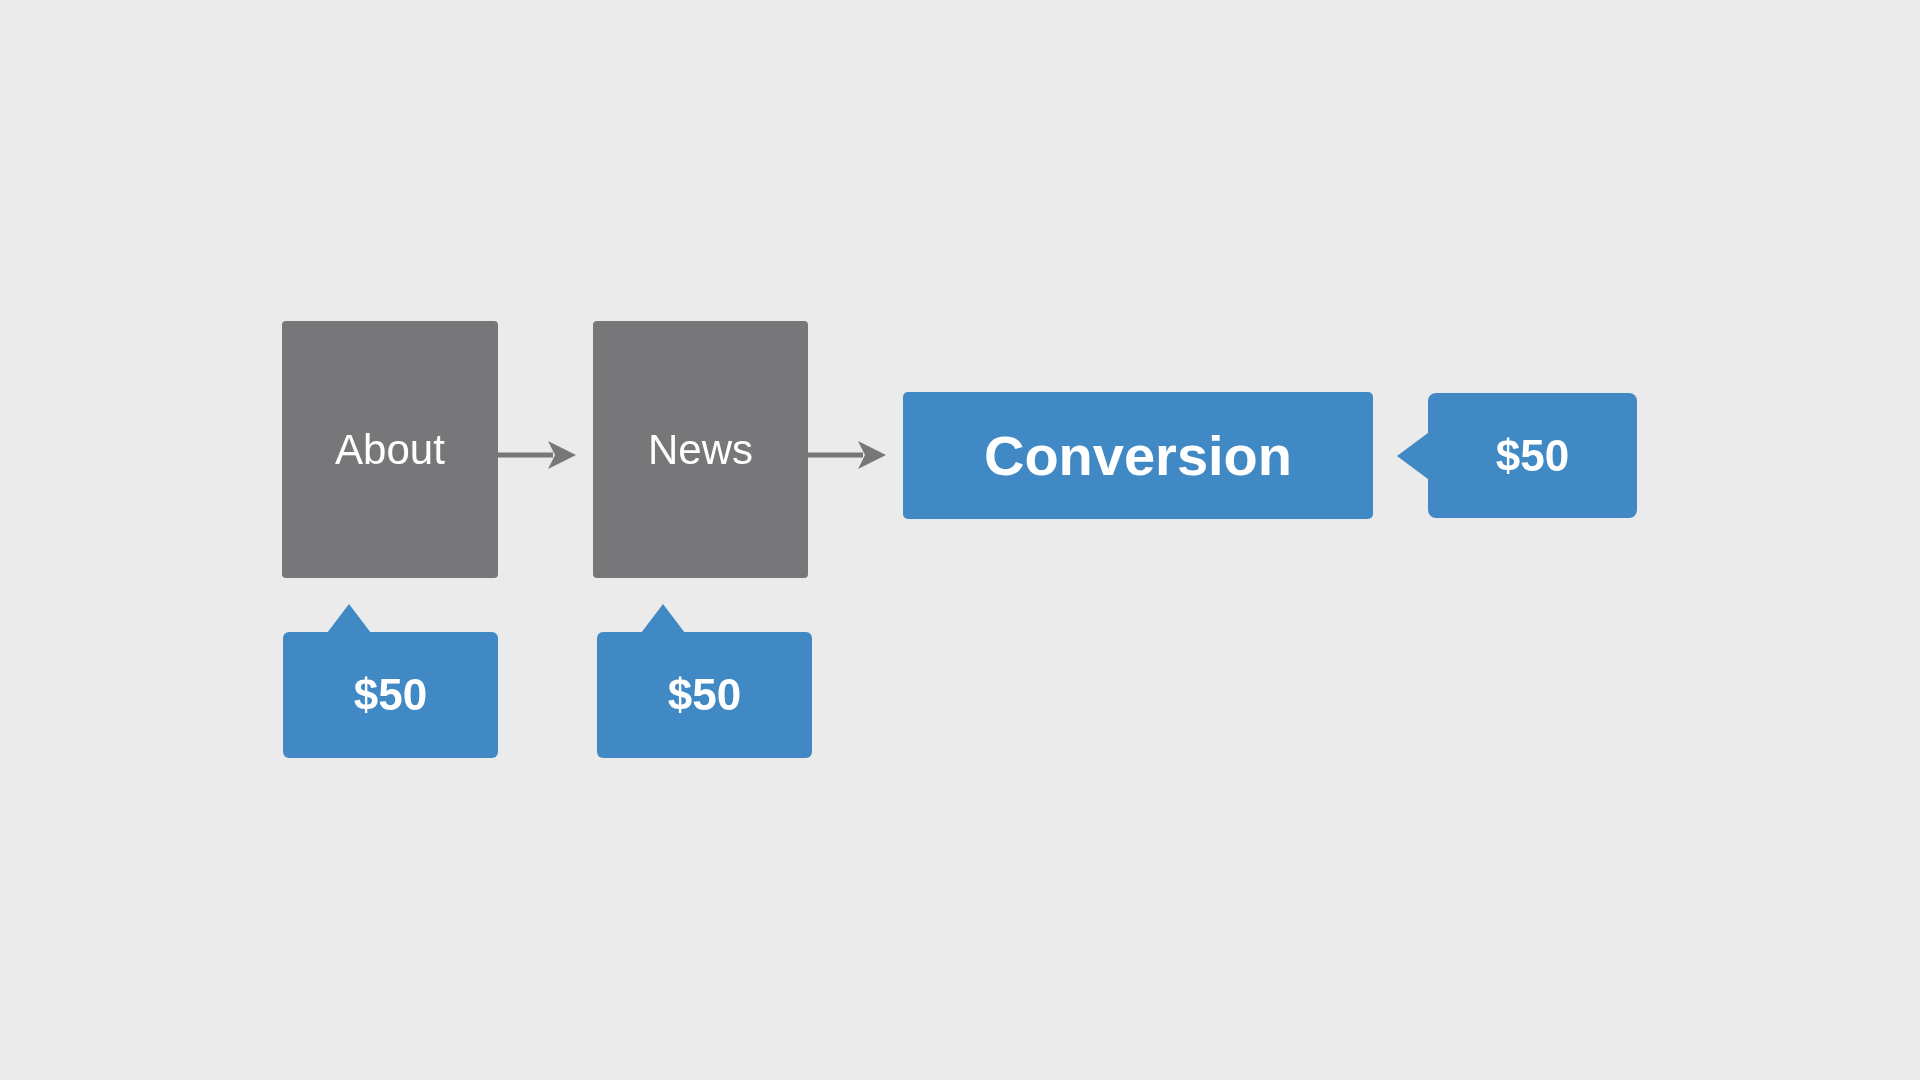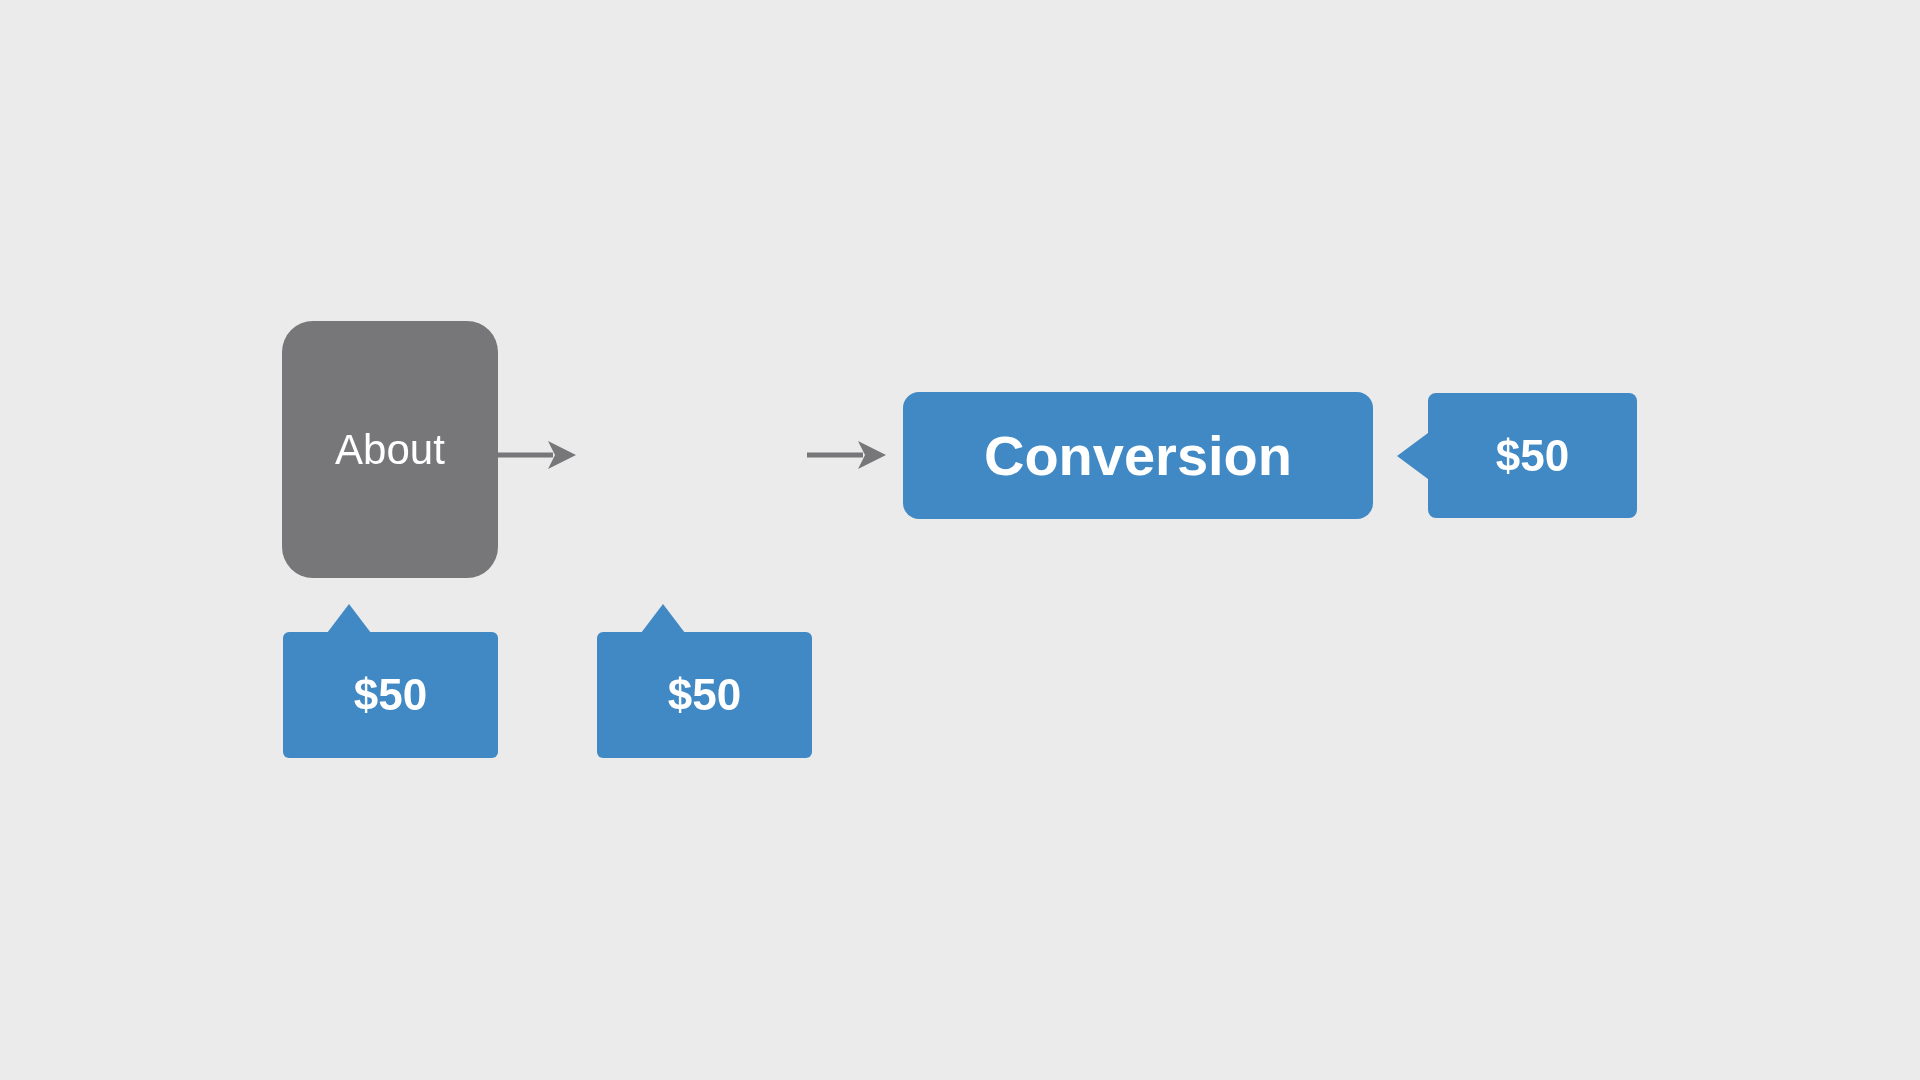--- a/index.html
+++ b/index.html
@@ -16,29 +16,29 @@
     overflow:hidden;
     font-family:"Liberation Sans", sans-serif;
   }
   .node{
     position:absolute;
     display:flex;align-items:center;justify-content:center;
     color:var(--white);
   }
   .node-gray{
     background:var(--gray);
-    border-radius:31px;
+    border-radius:4px;
     top:321px;width:216px;height:257px;
     font-size:42px;font-weight:400;
   }
   #node-about{left:282px;}
   #node-news{left:593px;width:215px;}
   .node-conversion{
     background:var(--blue);
-    border-radius:16px;
+    border-radius:5px;
     left:903px;top:392px;width:470px;height:127px;
     font-size:56px;font-weight:700;
   }
   .arrow{position:absolute;top:439px;}
   #arrow-1{left:497px;}
   #arrow-2{left:807px;}
   .callout{
     position:absolute;
     display:flex;align-items:center;justify-content:center;
     background:var(--blue);
@@ -81,20 +81,23 @@
 
   <div class="node node-gray" id="node-about">
     <span class="label">About</span>
   </div>
 
   <svg id="arrow-1" class="arrow" width="80" height="32" viewBox="0 0 80 32" aria-hidden="true">
     <line x1="0" y1="16" x2="56" y2="16" stroke="#77777a" stroke-width="5"></line>
     <path d="M51 2 L79 16 L51 30 L58 16 Z" fill="#77777a"></path>
   </svg>
 
+  <div class="node node-gray" id="node-news">
+    <span class="label">News</span>
+  </div>
 
   <svg id="arrow-2" class="arrow" width="80" height="32" viewBox="0 0 80 32" aria-hidden="true">
     <line x1="0" y1="16" x2="56" y2="16" stroke="#77777a" stroke-width="5"></line>
     <path d="M51 2 L79 16 L51 30 L58 16 Z" fill="#77777a"></path>
   </svg>
 
   <div class="node node-conversion">
     <span class="label">Conversion</span>
   </div>
 

